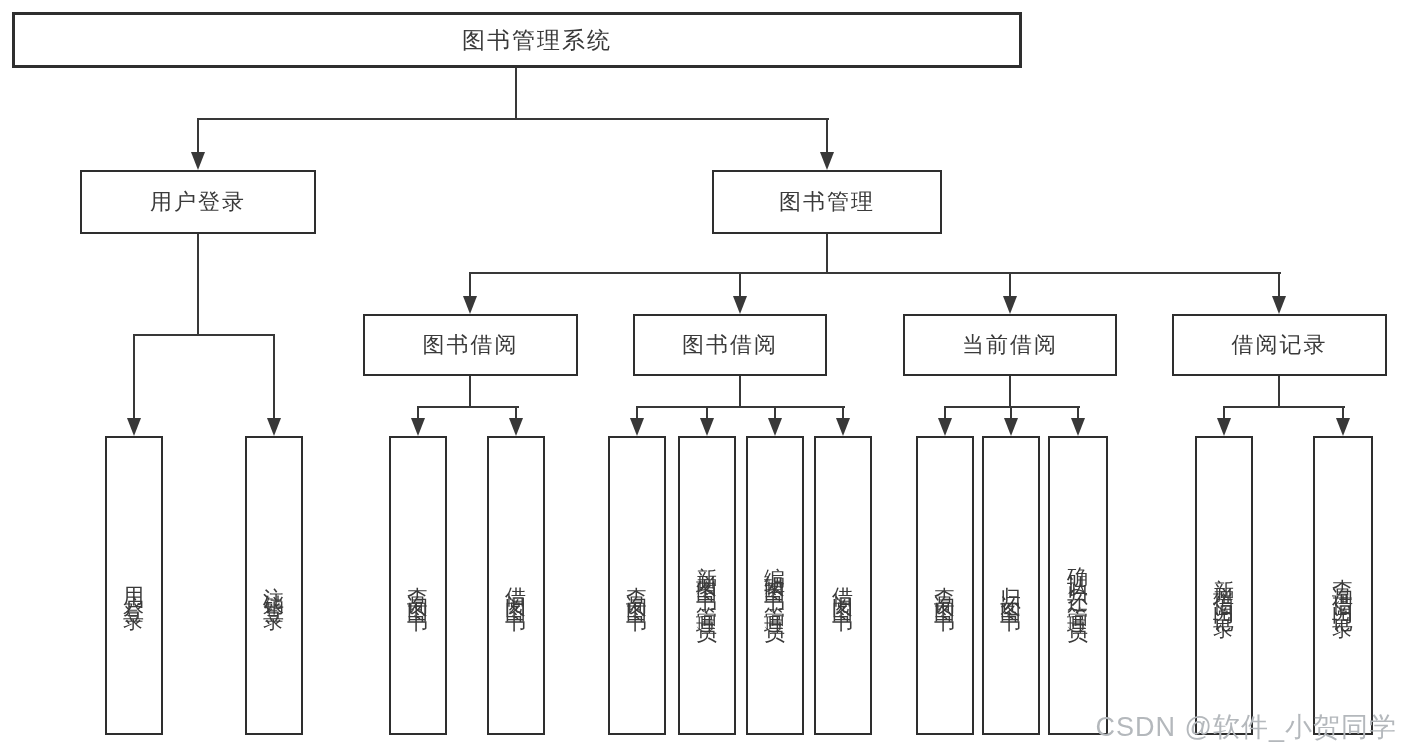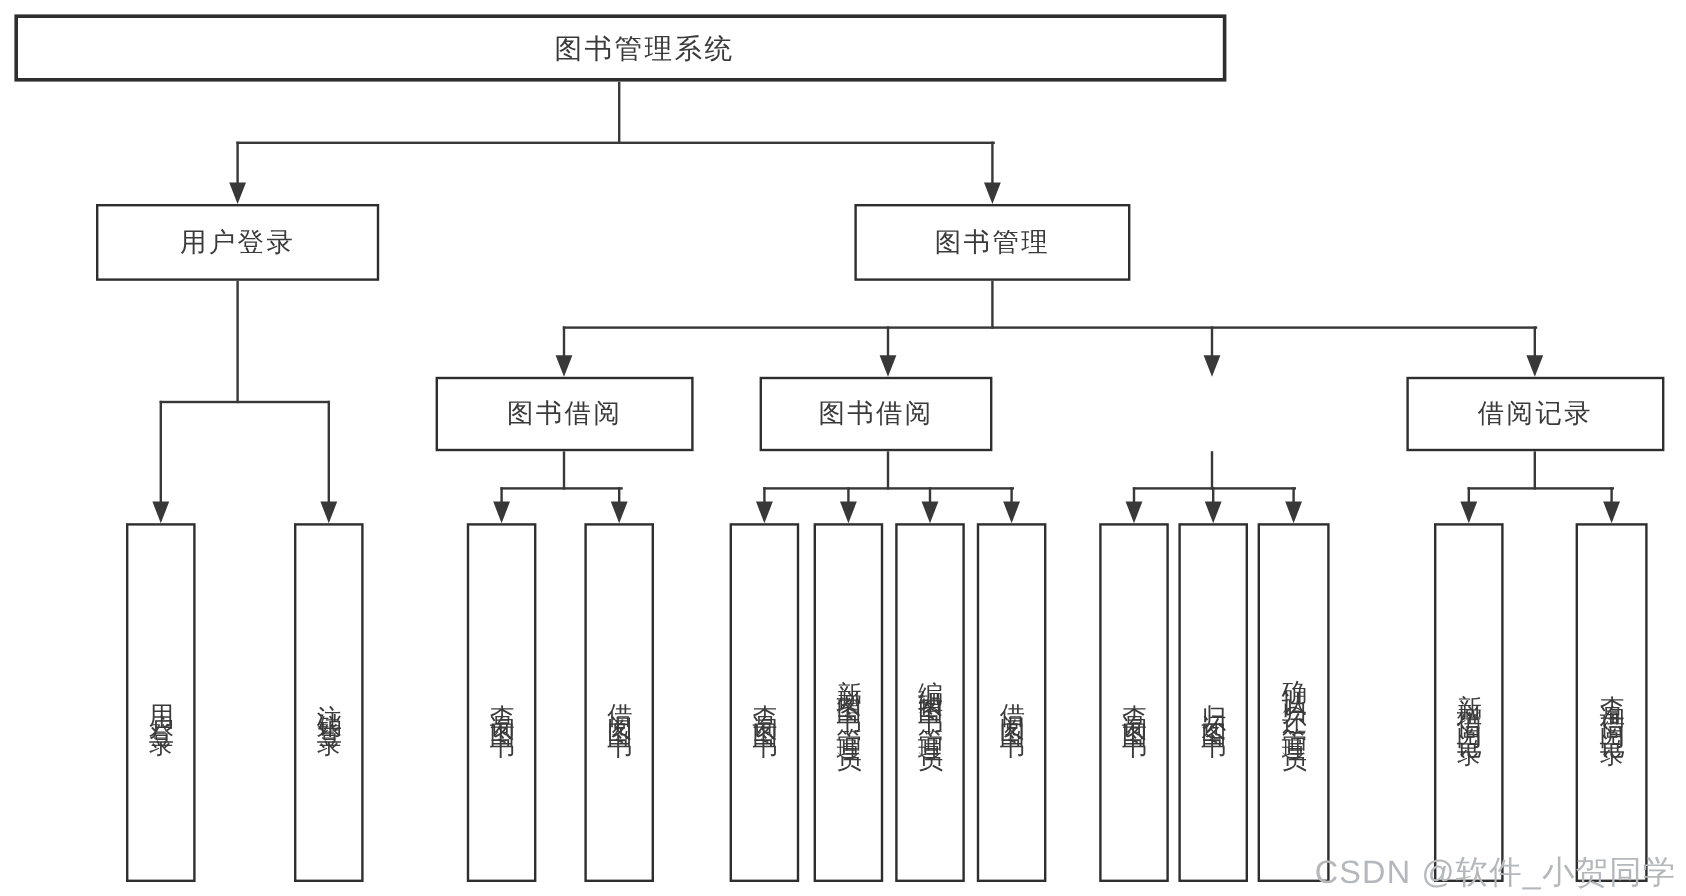--- a/index.html
+++ b/index.html
@@ -106,20 +106,23 @@
   <div class="arrow" style="left:1003px;top:296px;"></div>
   <div class="vline" style="left:1278px;top:272px;height:26px;"></div>
   <div class="arrow" style="left:1272px;top:296px;"></div>
 
   <div class="box" style="left:363px;top:314px;width:215px;height:62px;">
     <span>图书借阅</span>
   </div>
   <div class="box" style="left:633px;top:314px;width:194px;height:62px;">
     <span>图书借阅</span>
   </div>
+  <div class="box" style="left:903px;top:314px;width:214px;height:62px;">
+    <span>当前借阅</span>
+  </div>
   <div class="box" style="left:1172px;top:314px;width:215px;height:62px;">
     <span>借阅记录</span>
   </div>
 
   <div class="vline" style="left:469px;top:376px;height:32px;"></div>
   <div class="hline" style="left:417px;top:406px;width:102px;"></div>
   <div class="vline" style="left:417px;top:406px;height:14px;"></div>
   <div class="arrow" style="left:411px;top:418px;"></div>
   <div class="vline" style="left:515px;top:406px;height:14px;"></div>
   <div class="arrow" style="left:509px;top:418px;"></div>

